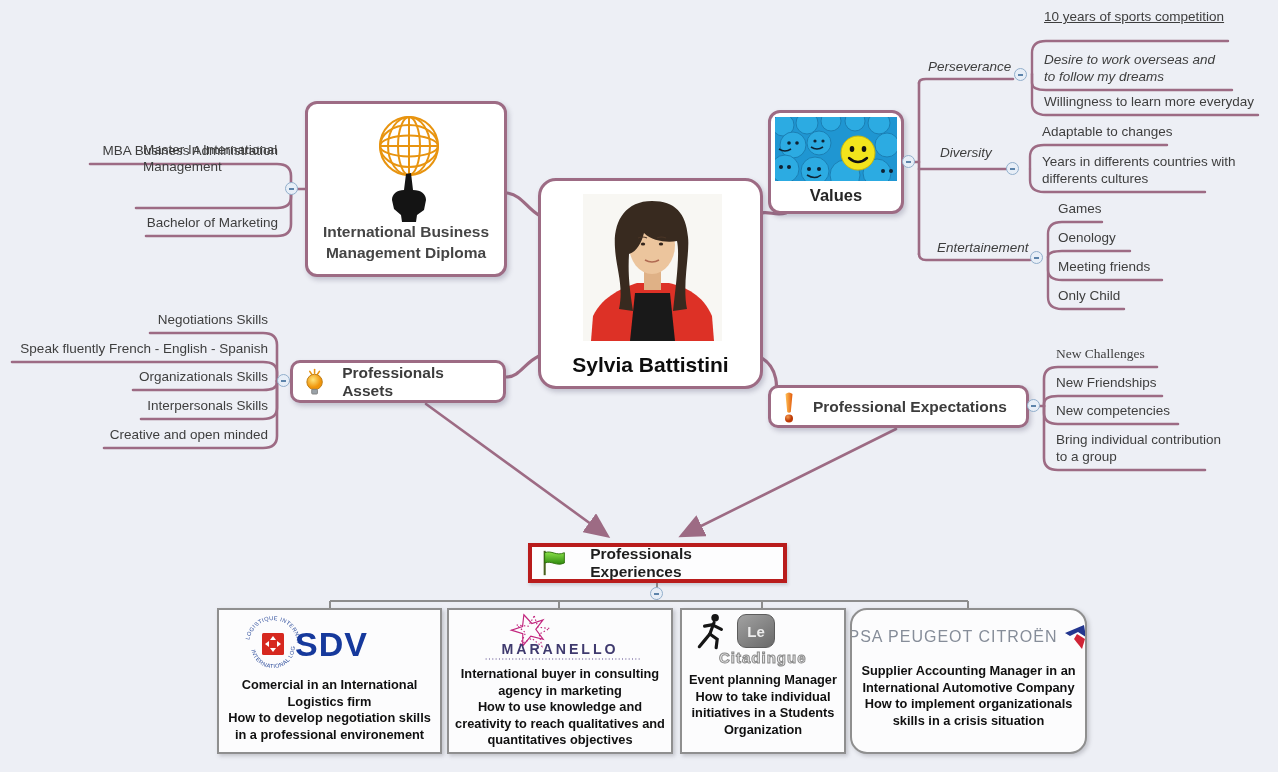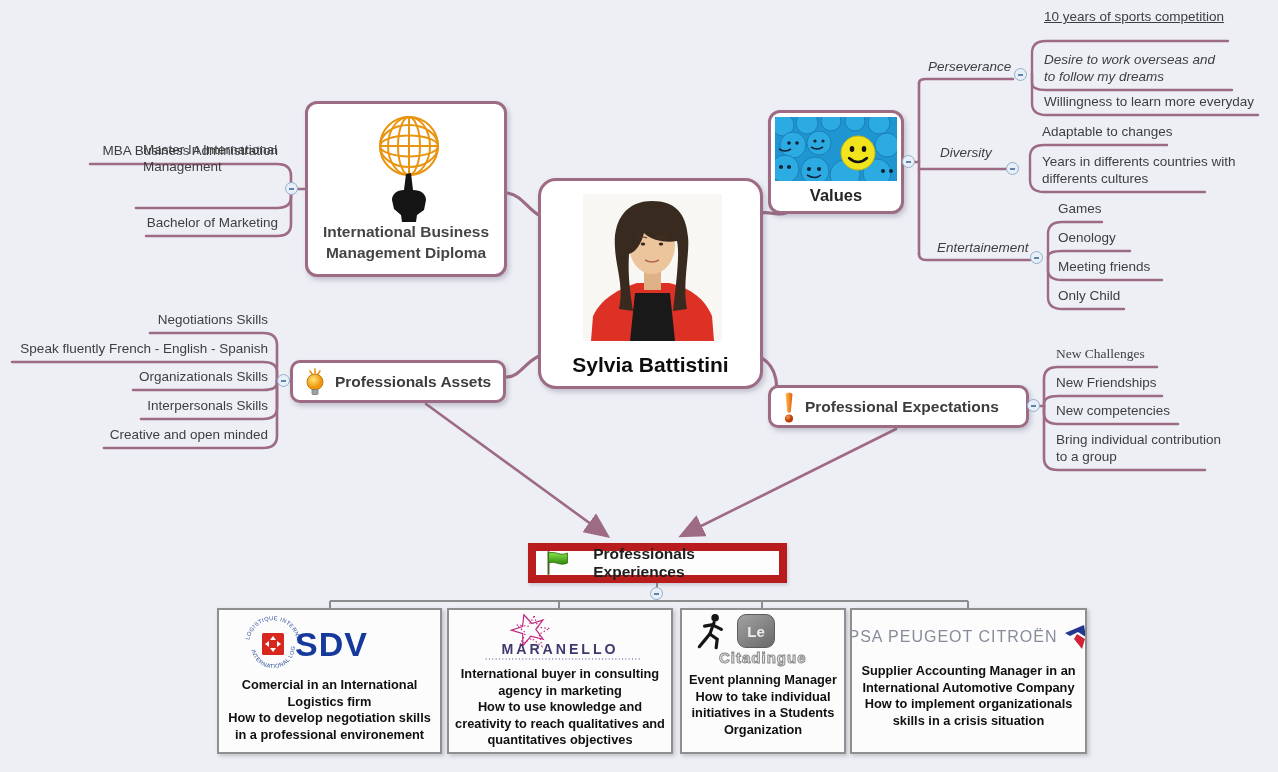--- a/index.html
+++ b/index.html
@@ -11,30 +11,30 @@
   
   .lbl{position:absolute;z-index:4;font-size:13.5px;color:#3e3e3e;white-space:nowrap;line-height:1.3;}
   .lbl.wrap{white-space:normal;}
   .lbl.it{font-style:italic;}
   .lbl.ra{text-align:right;}
 
   
   .topic{position:absolute;z-index:3;background:#fff;border:3px solid #9d6b84;
          box-shadow:2px 3px 5px rgba(100,95,125,.32);box-sizing:border-box;}
   .r18{border-radius:18px;} .r12{border-radius:12px;} .r10{border-radius:10px;}
-  .trow{display:flex;align-items:center;gap:8px;padding:0 10px;}
+  .trow{display:flex;align-items:center;gap:16px;padding:0 10px;}
   .ttext{font-weight:bold;color:#3c3c3c;}
 
   
   .photo{position:absolute;left:42px;top:13px;width:139px;height:147px;}
   .cname{position:absolute;left:0;right:0;bottom:9px;text-align:center;
          font-size:21px;font-weight:bold;color:#0e0e0e;}
 
   
-  .expbox{position:absolute;z-index:3;background:#fdfdfe;border:8px solid #b91c1c;
+  .expbox{position:absolute;z-index:3;background:#fdfdfe;border:4px solid #b91c1c;
           box-sizing:border-box;display:flex;align-items:center;gap:24px;padding:8px 8px;
           box-shadow:1px 2px 3px rgba(100,100,110,.25);}
   .job{position:absolute;top:608px;height:146px;z-index:3;background:#fcfcfd;border:2px solid #8f8f8f;
        box-sizing:border-box;box-shadow:2px 2px 4px rgba(90,90,100,.3);
        display:flex;flex-direction:column;align-items:center;padding:3px 2px;overflow:hidden;}
   .job-role,.job-lesson{font-size:12.8px;font-weight:bold;color:#101010;text-align:center;line-height:1.3;}
   .job-role{margin-top:2px;}
 
   
   .cjoint{position:absolute;z-index:6;width:13px;height:13px;border-radius:50%;
@@ -337,21 +337,21 @@
           <path d="M12 20 L7 26 L2 32"></path>
         </g>
       </svg>
       <div class="cit-badge">Le</div>
       <div class="cit-word">Citadingue</div>
     </div>
     <div class="job-role">Event planning Manager</div>
     <div class="job-lesson">How to take individual initiatives in a Students Organization</div>
   </div>
 
-  <div class="job" style="left:850px;width:237px;">
+  <div class="job" style="left:850px;width:237px;border-radius:17px;">
     <div style="display:flex;align-items:center;gap:5px;height:48px;">
       <span class="psa-text">PSA PEUGEOT CITROËN</span>
       <svg width="26" height="28" viewBox="0 0 26 28">
         <path d="M3 10 L22 2 L24 14 L16 9 L8 13 Z" fill="#23368f"></path>
         <path d="M15 11 L23 16 L20 26 L12 16 Z" fill="#cf2436"></path>
       </svg>
     </div>
     <div class="job-role">Supplier Accounting Manager in an International Automotive Company</div>
     <div class="job-lesson">How to implement organizationals skills in a crisis situation</div>
   </div>

